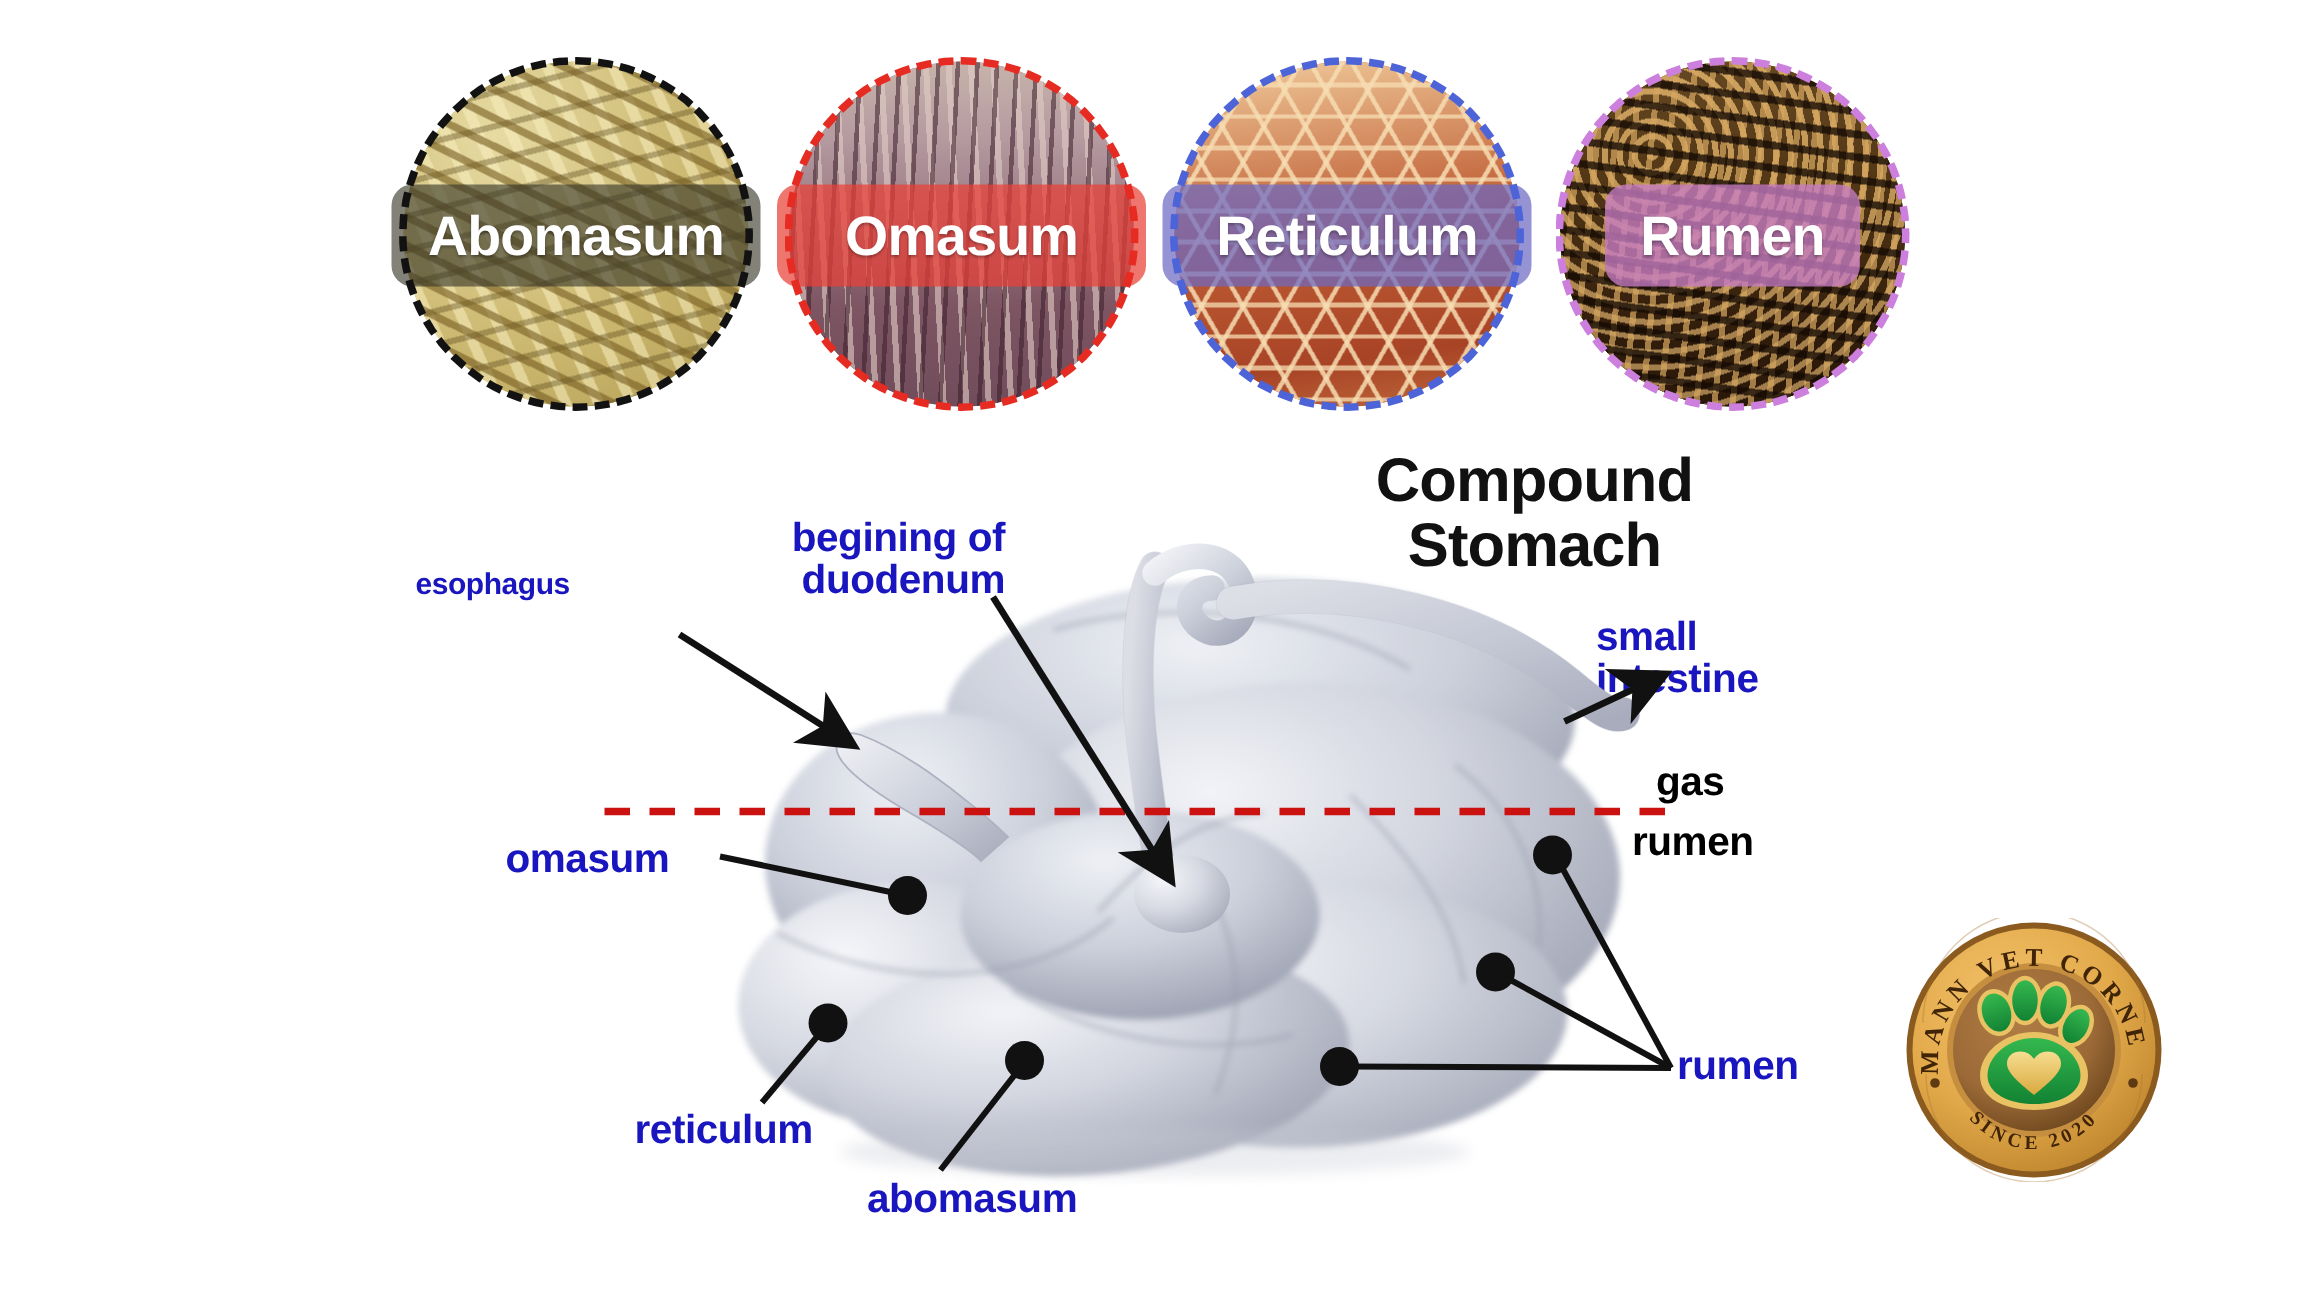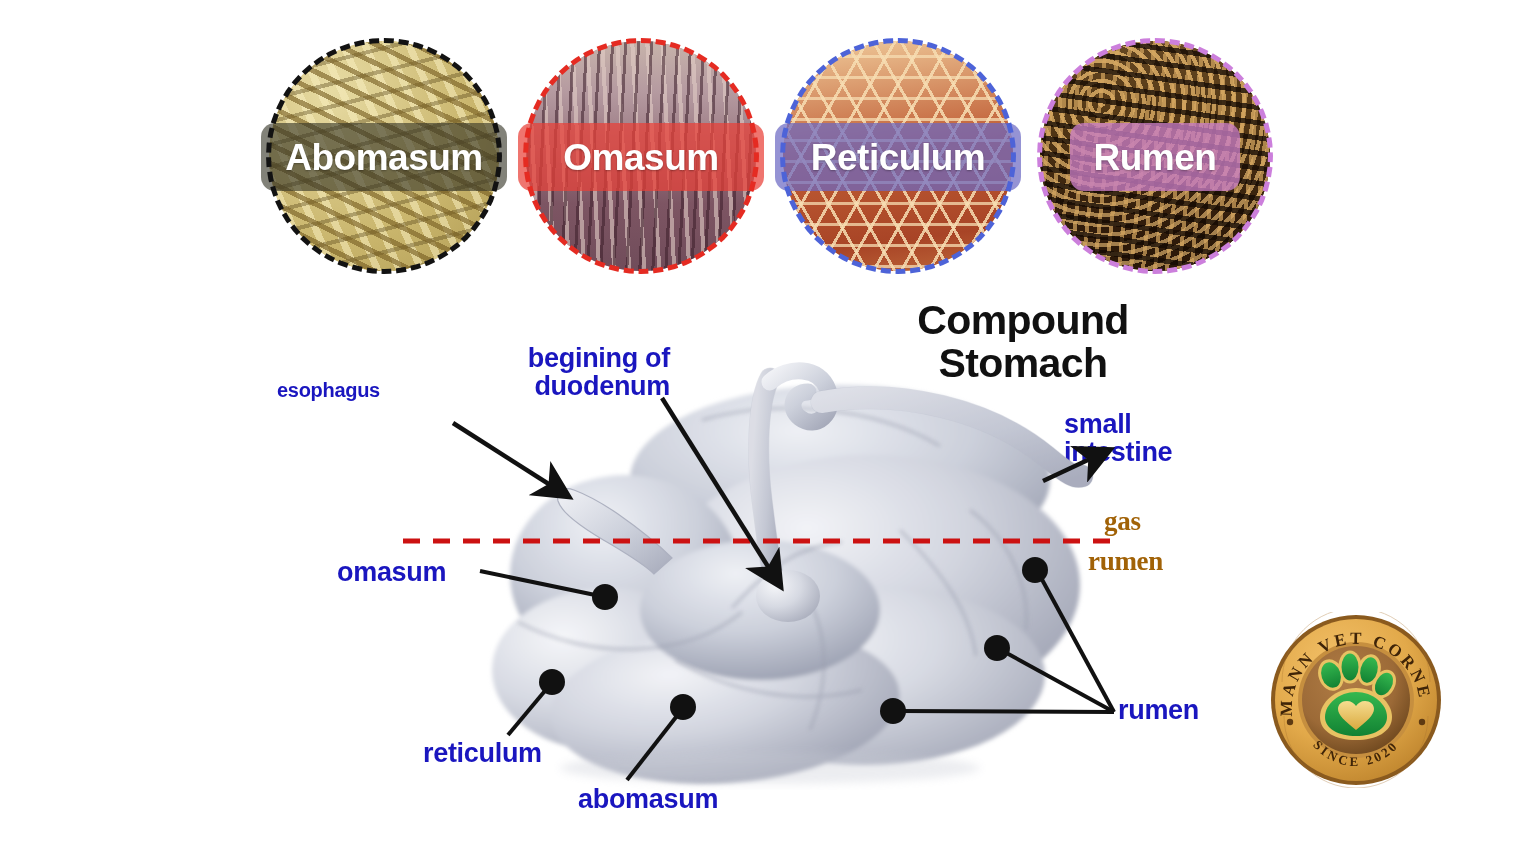--- a/index.html
+++ b/index.html
@@ -114,21 +114,21 @@
 
   
   .lbl {
     position: absolute;
     font-weight: bold;
     line-height: 1.02;
     white-space: pre-line;
     color: #1a16bf;
     letter-spacing: -0.3px;
   }
-  .lbl.red { color: #a16207; font-family: Liberation Serif, serif; }
+  .lbl.red { color: #000000; }
 
   
   #overlay {
     position: absolute; left: 0; top: 0;
     width: 1536px; height: 864px;
     z-index: 4;
     pointer-events: none;
   }
 
   

